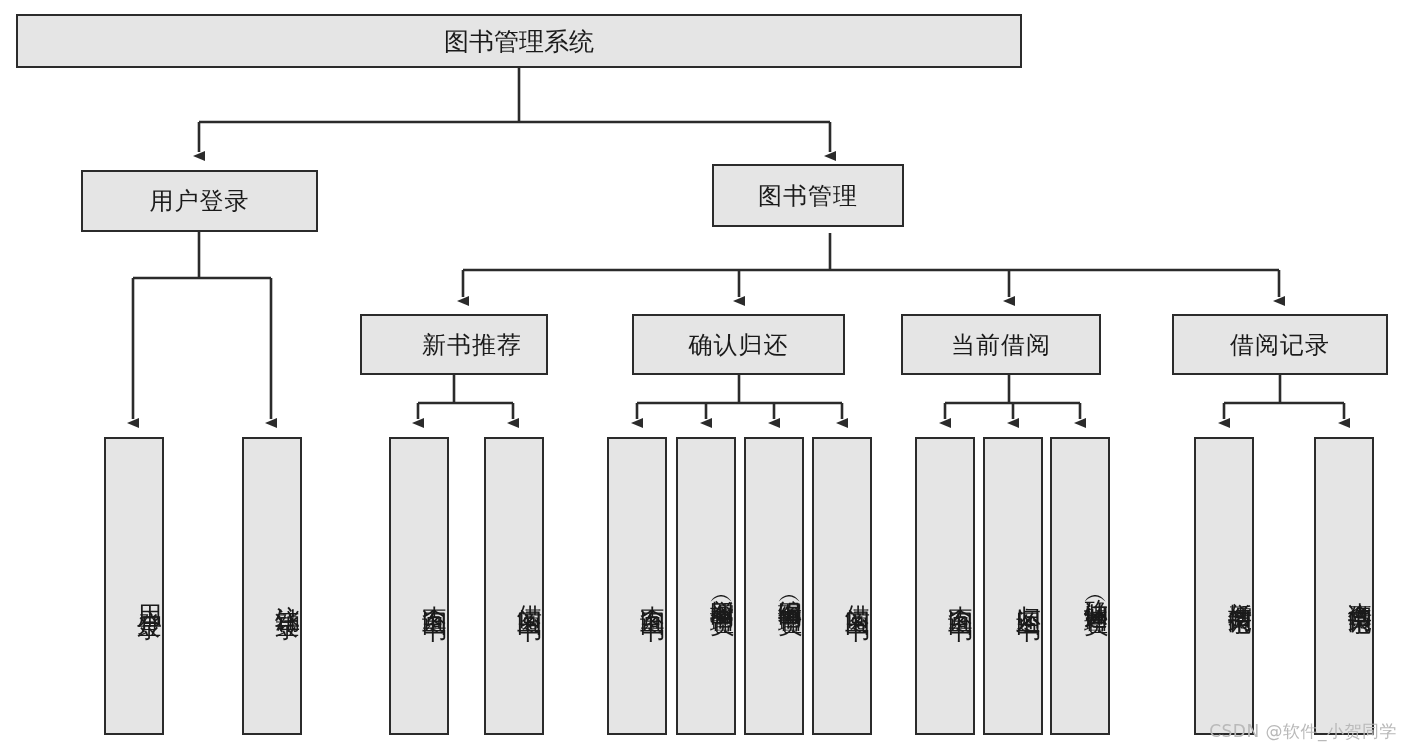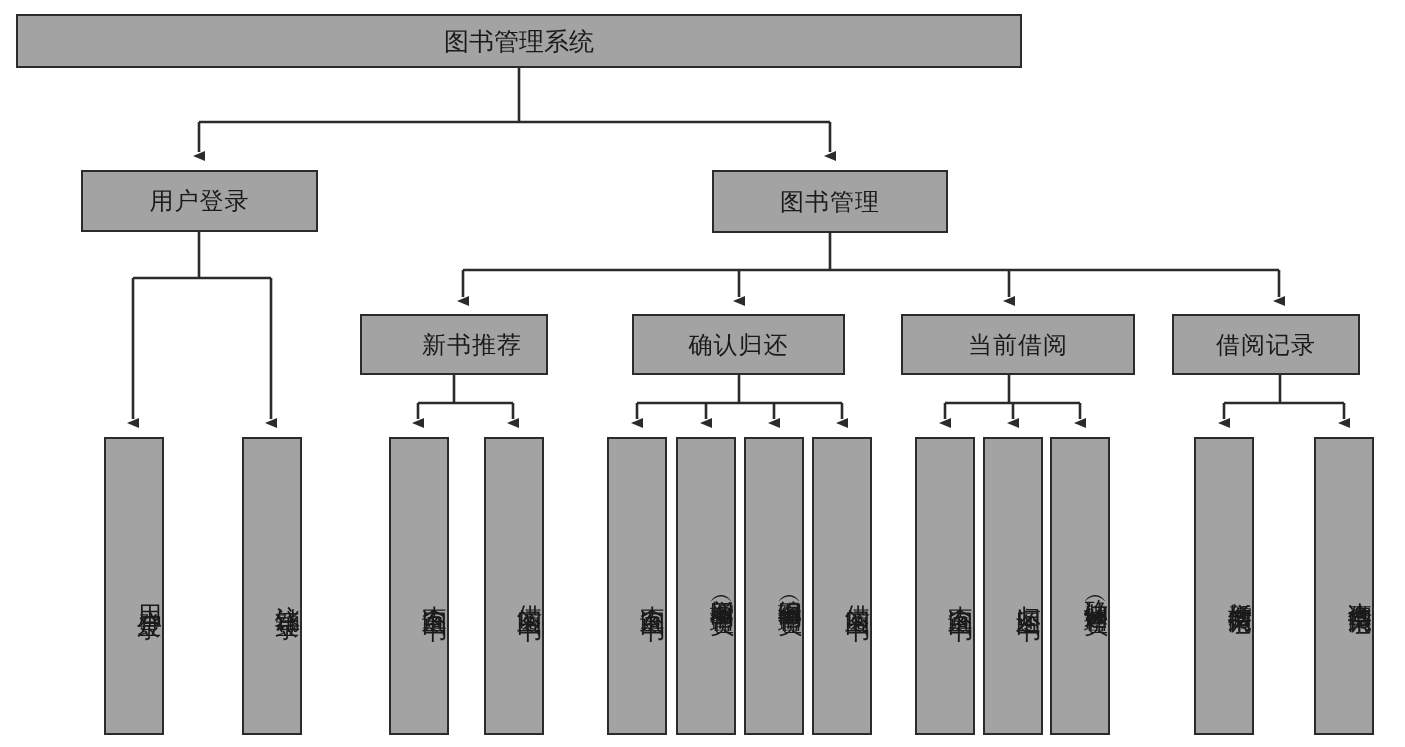--- a/index.html
+++ b/index.html
@@ -6,21 +6,21 @@
   body{
     font-family:"DejaVu Sans","Liberation Sans",sans-serif;
     width:1405px;height:747px;overflow:hidden;
   }
   #canvas{position:relative;width:1405px;height:747px;background:#fff;}
   svg.edges{position:absolute;left:0;top:0;width:1405px;height:747px;pointer-events:none;}
   .node{
     position:absolute;
     box-sizing:border-box;
     border:2.5px solid #2b2b2b;
-    background:#a3a3a3;
+    background:#e5e5e5;
     display:flex;
     align-items:center;
     justify-content:center;
     color:#1a1a1a;
     z-index:2;
   }
   .node.h{ font-size:24px; letter-spacing:1px; }
   .node.root{ font-size:25px; }
   .node.leaf{
     writing-mode:vertical-rl;
@@ -100,34 +100,34 @@
     </g>
   </svg>
 
   <div class="node root" style="left:16px;top:14px;width:1006px;height:54px;">
     <span class="label">图书管理系统</span>
   </div>
 
   <div class="node h" style="left:81px;top:170px;width:237px;height:62px;">
     <span class="label">用户登录</span>
   </div>
-  <div class="node h" style="left:712px;top:170px;width:236px;height:63px;">
+  <div class="node h" style="left:712px;top:164px;width:192px;height:63px;">
     <span class="label">图书管理</span>
   </div>
 
   <div class="node h" style="left:360px;top:314px;width:188px;height:61px;padding-left:36px;">
     <span class="label">新书推荐</span>
   </div>
   <div class="node h" style="left:632px;top:314px;width:213px;height:61px;">
     <span class="label">确认归还</span>
   </div>
-  <div class="node h" style="left:901px;top:314px;width:234px;height:61px;">
+  <div class="node h" style="left:901px;top:314px;width:200px;height:61px;">
     <span class="label">当前借阅</span>
   </div>
-  <div class="node h" style="left:1172px;top:314px;width:188px;height:61px;text-align:right;">
+  <div class="node h" style="left:1172px;top:314px;width:216px;height:61px;text-align:right;">
     <span class="label">借阅记录</span>
   </div>
 
   <div class="node leaf" style="left:104px;top:437px;width:60px;height:298px;">
     <span class="label">用户登录</span>
   </div>
   <div class="node leaf" style="left:242px;top:437px;width:60px;height:298px;">
     <span class="label">注销登录</span>
   </div>
 
@@ -161,13 +161,14 @@
     <span class="label">确认归还（管理员）</span>
   </div>
 
   <div class="node leaf tall" style="left:1194px;top:437px;width:60px;height:298px;">
     <span class="label">新增借阅记录</span>
   </div>
   <div class="node leaf tall" style="left:1314px;top:437px;width:60px;height:298px;">
     <span class="label">查询借阅记录</span>
   </div>
 
+  <div class="watermark">CSDN @软件_小贺同学</div>
 </div>
 
 </body></html>

